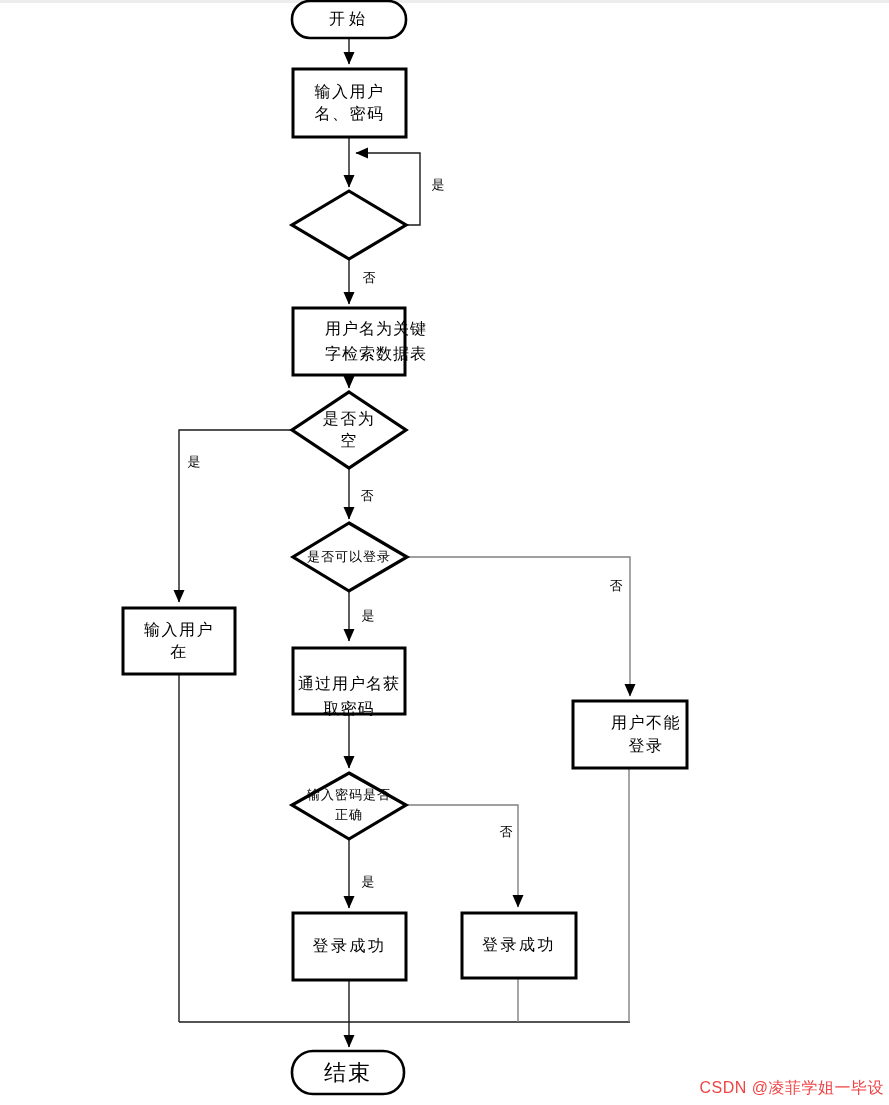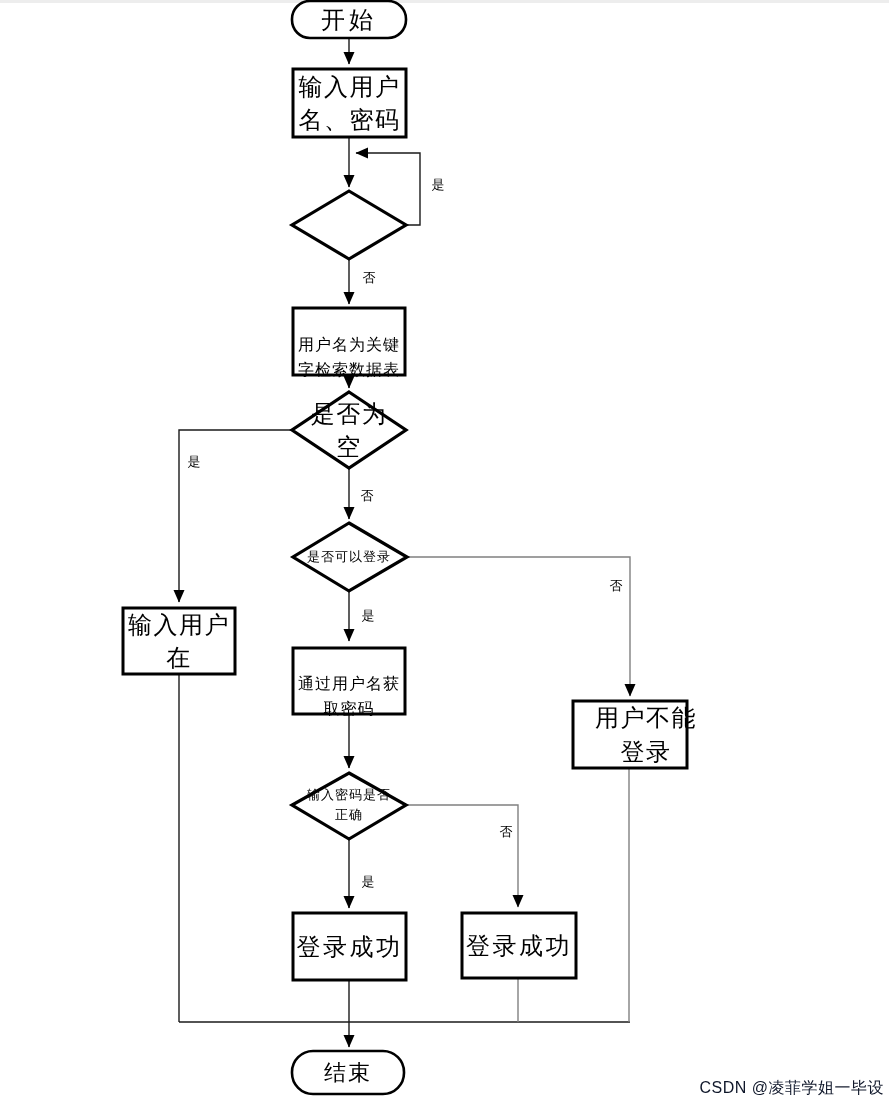--- a/index.html
+++ b/index.html
@@ -22,37 +22,37 @@
     display: flex;
     align-items: center;
     justify-content: center;
     text-align: center;
     white-space: pre-line;
     color: #000;
     pointer-events: none;
   }
   .f13 { font-size: 13px; line-height: 1.55; letter-spacing: 1px; }
   .f16 { font-size: 16px; line-height: 1.55; letter-spacing: 1px; }
-  .f20 { font-size: 24px; line-height: 1.38; letter-spacing: 1.5px; }
+  .f20 { font-size: 16px; line-height: 1.38; letter-spacing: 1.5px; }
   .f22 { font-size: 22px; letter-spacing: 2px; }
   .ls2 { letter-spacing: 2.5px; }
   .edge-label {
     position: absolute;
     width: 26px; height: 18px;
     display: flex; align-items: center; justify-content: center;
     font-size: 13px;
     color: #000;
     pointer-events: none;
   }
   #watermark {
     position: absolute;
     right: 5px;
     top: 1078px;
     font-size: 16px;
-    color: #0f172a;
+    color: #ef4444;
     letter-spacing: 0.5px;
   }
 </style>
 </head>
 <body>
 
 <div id="stage">
   <div id="topband"></div>
 
   <svg class="canvas" width="889" height="1105" viewBox="0 0 889 1105">
@@ -97,21 +97,21 @@
       <polygon points="349,773 406,805 349,839 292,805" stroke-width="3.2"></polygon>
       <rect x="293" y="913" width="113" height="67" stroke-width="3"></rect>
       <rect x="462" y="913" width="114" height="65" stroke-width="3"></rect>
       <rect x="292" y="1051" width="112" height="43" rx="21" stroke-width="2.6"></rect>
     </g>
   </svg>
 
   <div class="node-label f20" style="left:292px; top:1px; width:114px; height:37px; letter-spacing:4px;">开始</div>
   <div class="node-label f20" style="left:293px; top:69px; width:113px; height:68px;">输入用户
 名、密码</div>
-  <div class="node-label f16" style="left:291px; top:324px; width:116px; height:67px;">用户名为关键
+  <div class="node-label f16" style="left:291px; top:308px; width:116px; height:67px;padding-left:27px;">用户名为关键
 字检索数据表</div>
   <div class="node-label f20" style="left:292px; top:392px; width:114px; height:76px;">是否为
 空</div>
   <div class="node-label f20" style="left:123px; top:608px; width:112px; height:66px;">输入用户
 在</div>
   <div class="node-label f13" style="left:287px; top:523px; width:124px; height:68px;">是否可以登录</div>
   <div class="node-label f20" style="left:573px; top:701px; width:114px; height:67px;padding-left:16px;">用户不能
 登录</div>
   <div class="node-label f16" style="left:291px; top:664px; width:116px; height:66px;">通过用户名获
 取密码</div>

